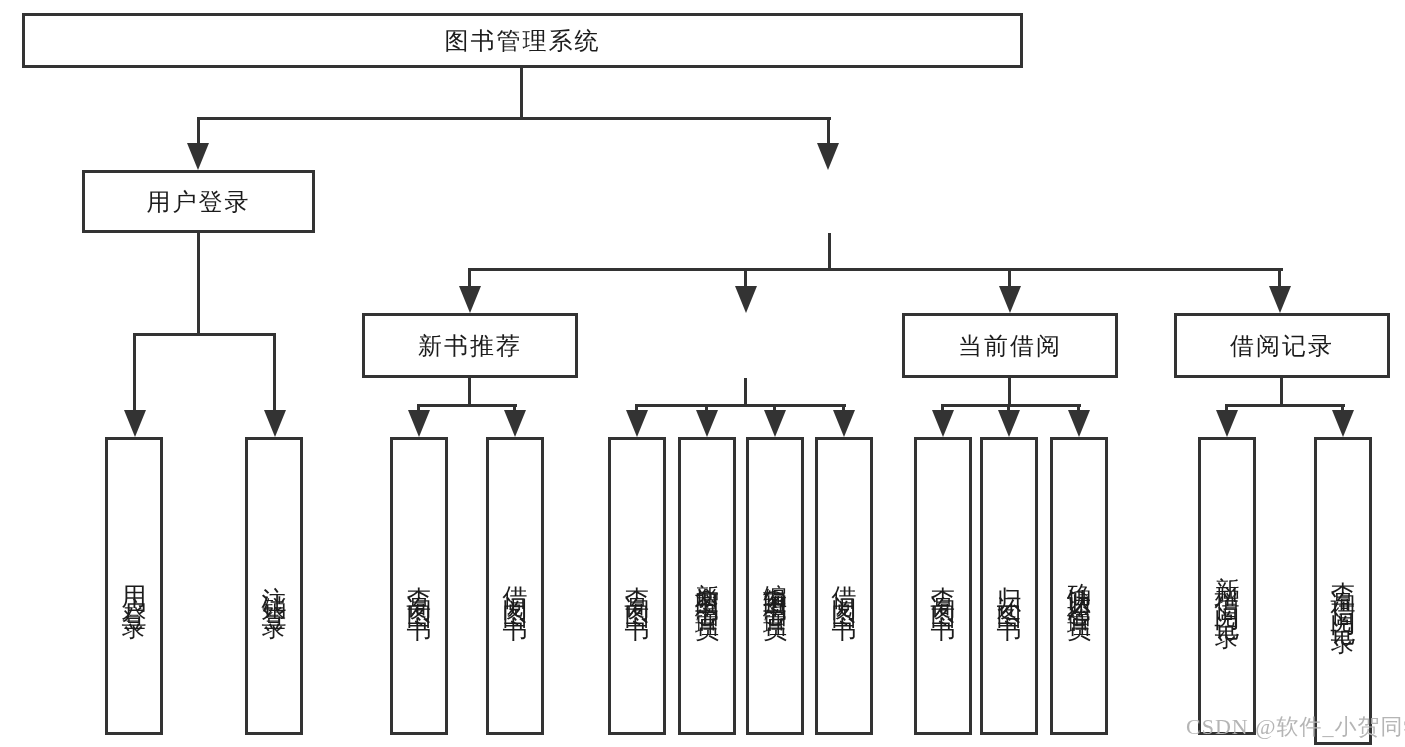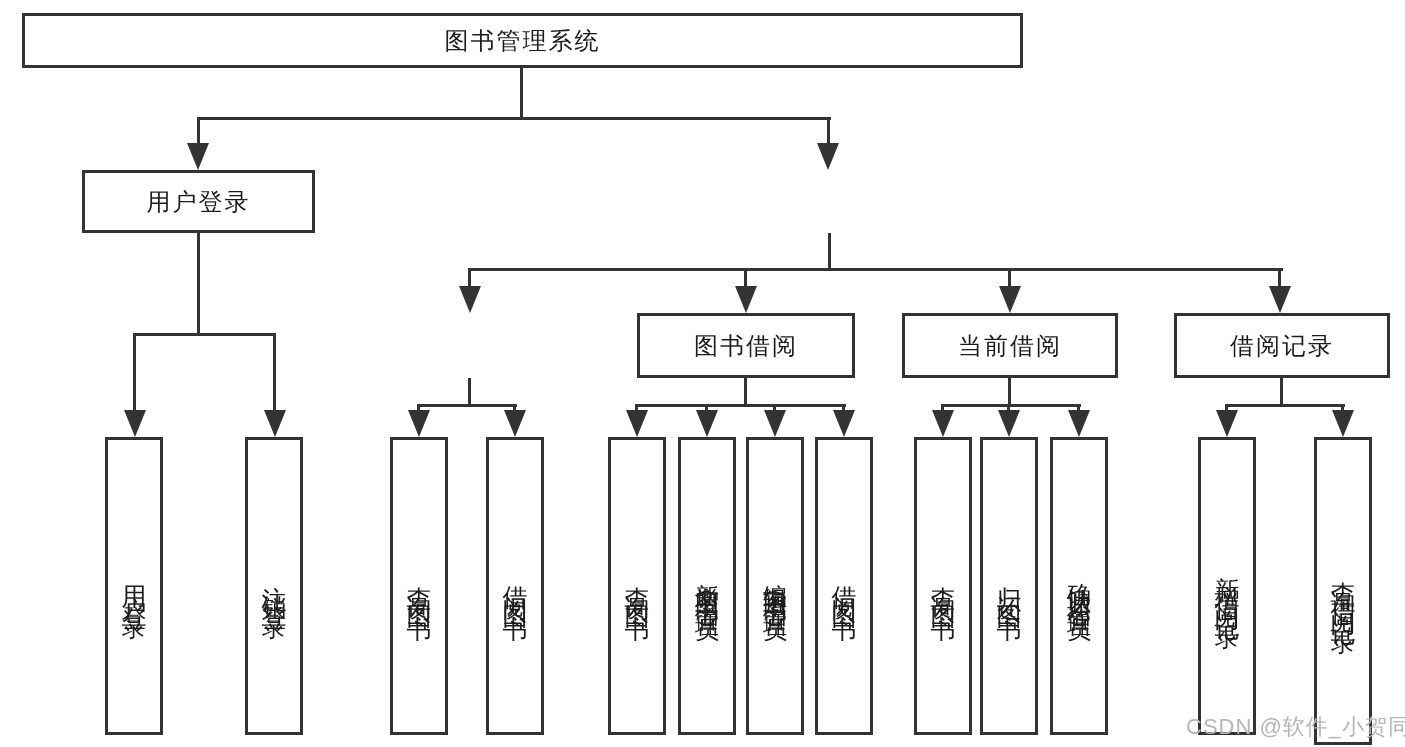--- a/index.html
+++ b/index.html
@@ -1,20 +1,20 @@
 <!DOCTYPE html>
 <html style="--line: #333333; --ink: #1c1c1c; --wm: #b5b5b5; --bg: #ffffff;"><head>
 <meta charset="utf-8">
 <style>
   html,body{margin:0;padding:0;background:#fff;}
   .canvas{
     position:relative;
     width:1405px;height:747px;
     background:var(--bg,#fff);
-    font-family:Liberation Sans, sans-serif;
+    font-family:Liberation Serif, serif;
     overflow:hidden;
     color:var(--ink,#1c1c1c);
   }
   .box{
     position:absolute;
     box-sizing:border-box;
     background:#fff;
     border:3px solid var(--line,#333);
     display:flex;align-items:center;justify-content:center;
     z-index:2;
@@ -74,22 +74,22 @@
   <div class="hline" style="left:468px;top:268px;width:815px"></div>
   <div class="vline" style="left:468px;top:268px;height:21px"></div>
   <div class="arrowhead" style="left:459px;top:286px"></div>
   <div class="vline" style="left:744px;top:268px;height:21px"></div>
   <div class="arrowhead" style="left:735px;top:286px"></div>
   <div class="vline" style="left:1008px;top:268px;height:21px"></div>
   <div class="arrowhead" style="left:999px;top:286px"></div>
   <div class="vline" style="left:1278px;top:268px;height:21px"></div>
   <div class="arrowhead" style="left:1269px;top:286px"></div>
 
-  <div class="box hbox" style="left:637px;top:313px;width:218px;height:65px">
-    <span>图书借阅</span>
+  <div class="box hbox" style="left:362px;top:313px;width:216px;height:65px">
+    <span>新书推荐</span>
   </div>
   <div class="box hbox" style="left:902px;top:313px;width:216px;height:65px">
     <span>当前借阅</span>
   </div>
   <div class="box hbox" style="left:1174px;top:313px;width:216px;height:65px">
     <span>借阅记录</span>
   </div>
 
   <div class="vline" style="left:468px;top:378px;height:28px"></div>
   <div class="hline" style="left:417px;top:404px;width:100px"></div>

